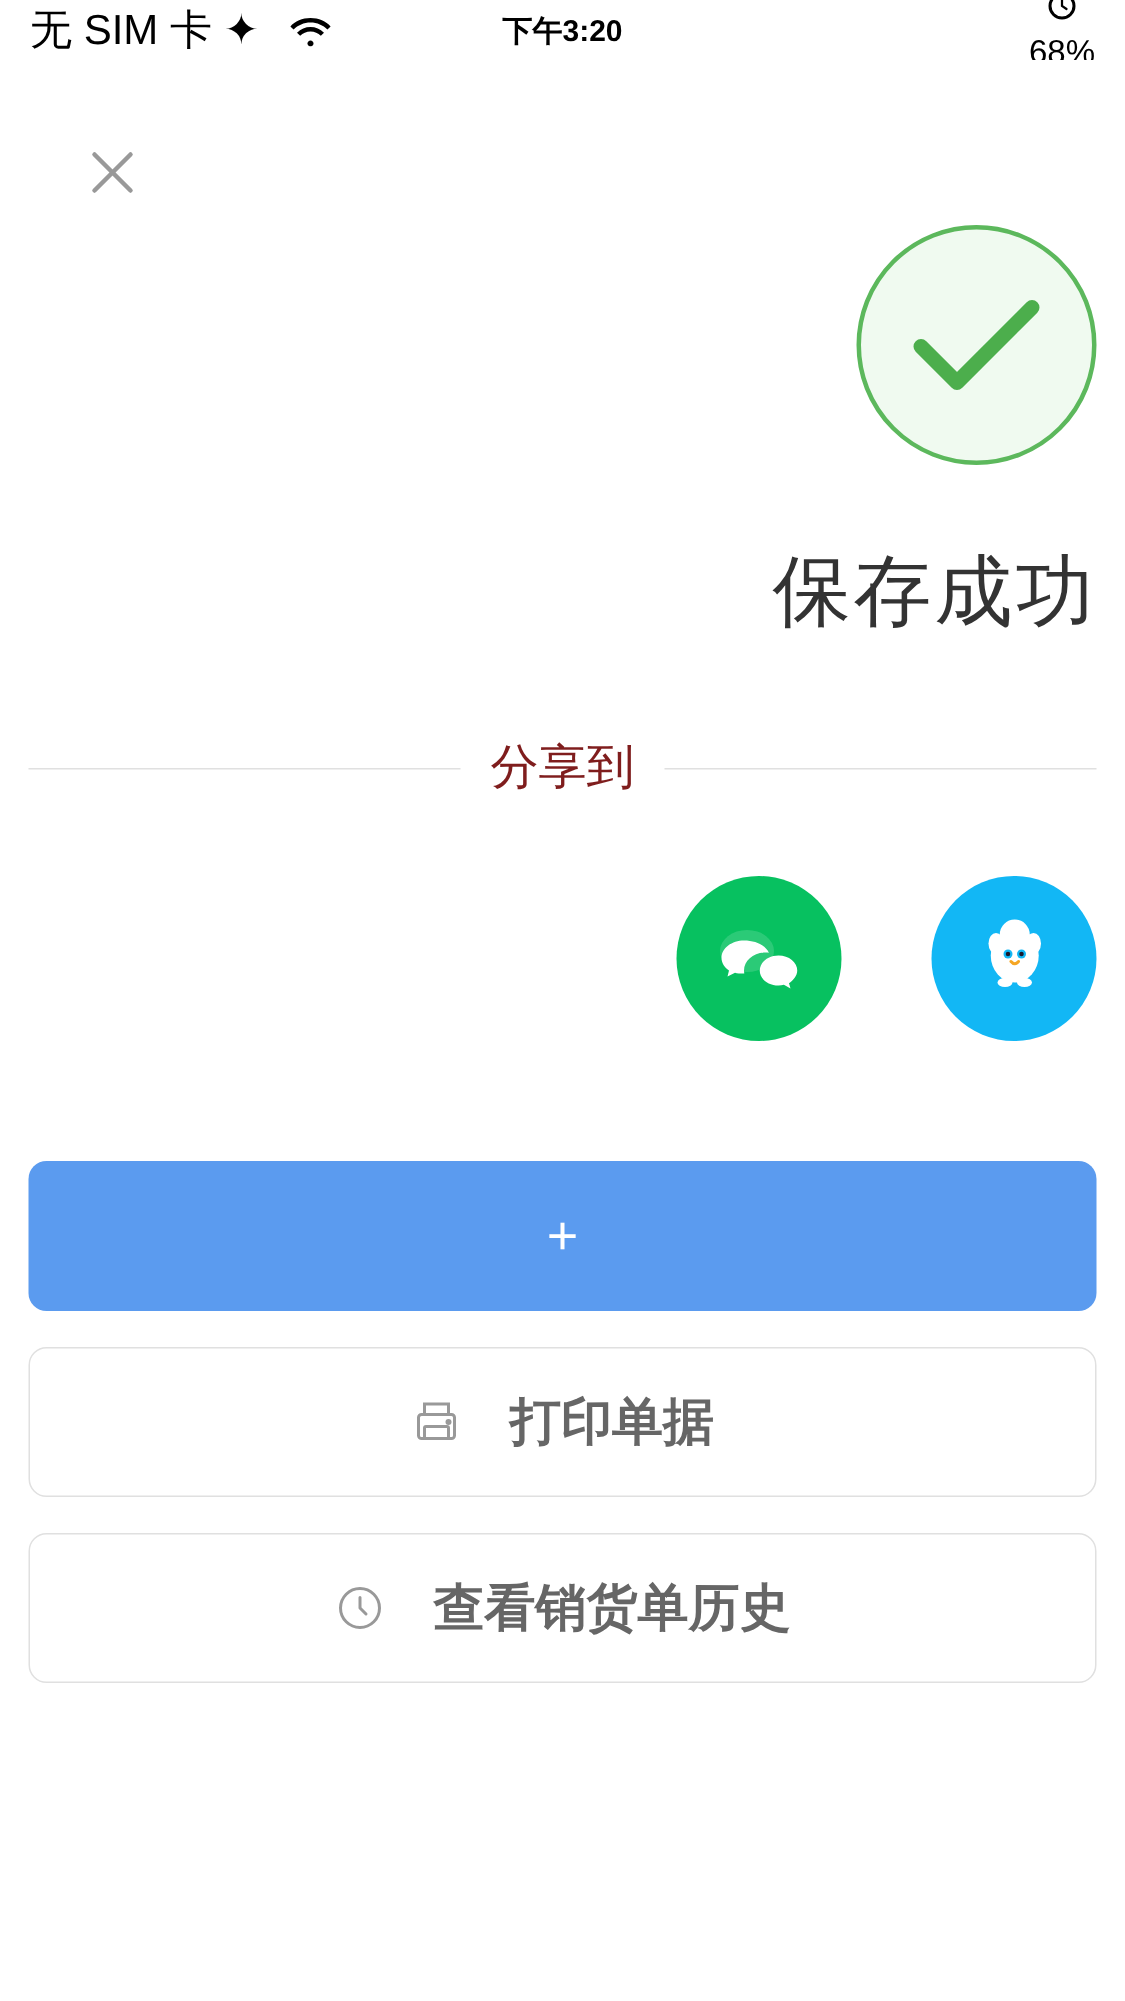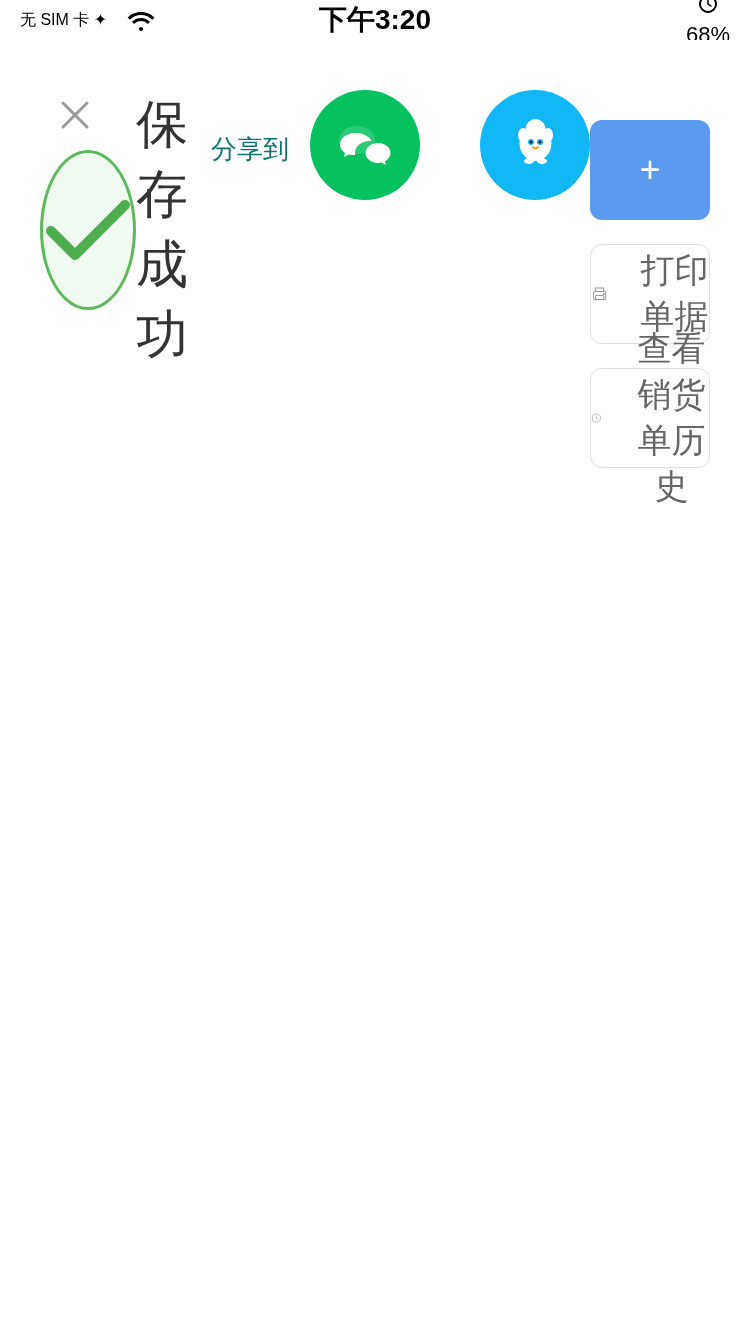--- a/index.html
+++ b/index.html
@@ -21,46 +21,47 @@
       align-items: center;
       justify-content: space-between;
       padding: 0 20px;
       font-size: 24px;
       color: #000;
     }
     .status-left {
       display: flex;
       align-items: center;
       gap: 20px;
-      font-size: 16px;
+      font-size: 28px;
       font-weight: 500;
     }
     .status-center {
-      font-size: 28px;
+      font-size: 20px;
       font-weight: 600;
       position: absolute;
       left: 50%;
       transform: translateX(-50%);
     }
     .status-right {
       display: flex;
       align-items: center;
       gap: 8px;
       font-size: 22px;
       flex-direction: column;
     }
 
     
     .main-content {
       background: #fff;
       width: 100%;
       min-height: 1294px;
       display: flex;
-      align-items: flex-start;
-      padding: 0 40px;
+      flex-direction: column;
+      align-items: flex-end;
+      padding: 0 19px;
       position: relative;
     }
 
     
     .close-button {
       position: absolute;
       top: 50px;
       left: 50px;
       width: 50px;
       height: 50px;
@@ -104,24 +105,23 @@
       align-items: center;
       margin-top: 60px;
       gap: 20px;
     }
     .divider-line {
       flex: 1;
       height: 1px;
       background: #e0e0e0;
     }
     .divider-text {
-      font-size: 26px;
-      color: #0f766e;
+      font-size: 32px;
+      color: #7f1d1d;
       white-space: nowrap;
-      margin-top: 32px;
     }
 
     
     .share-icons {
       display: flex;
       gap: 60px;
       margin-top: 50px;
     }
     .share-icon-btn {
       width: 110px;
@@ -174,20 +174,21 @@
       background: #fff;
       border-radius: 12px;
       border: 1.5px solid #e0e0e0;
       color: #666;
       font-size: 34px;
       display: flex;
       align-items: center;
       justify-content: center;
       gap: 32px;
       cursor: pointer;
+      font-weight: bold;
     }
 
     
     .battery {
       display: inline-block;
       width: 40px;
       height: 20px;
       border: 2px solid #000;
       border-radius: 3px;
       position: relative;

